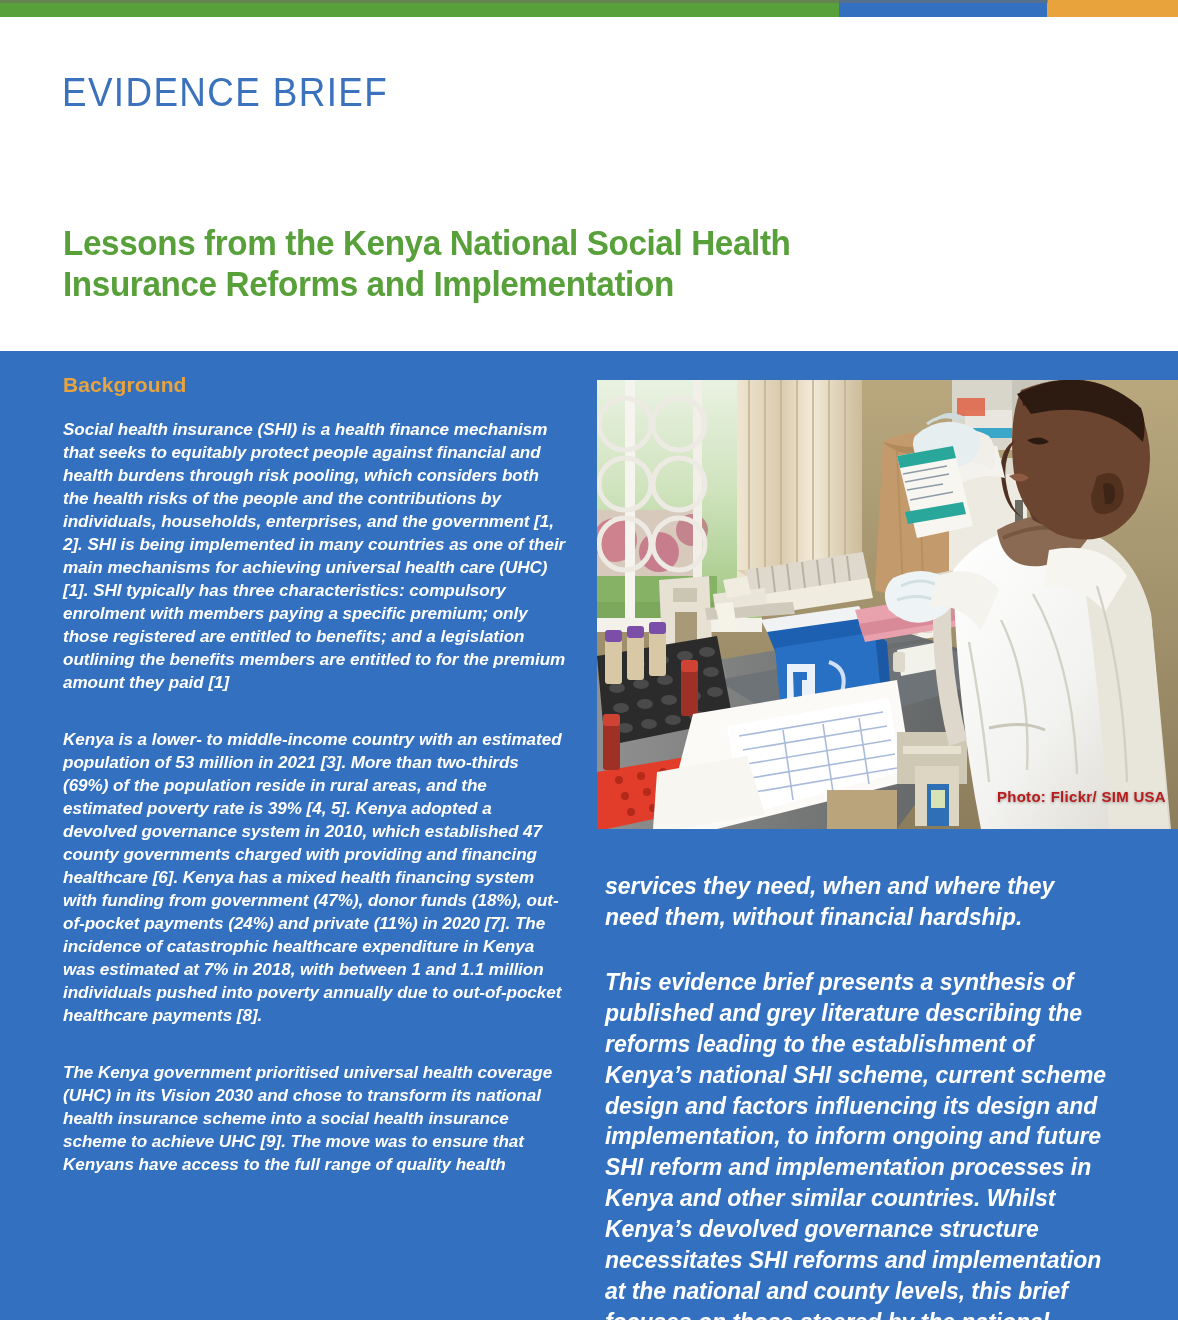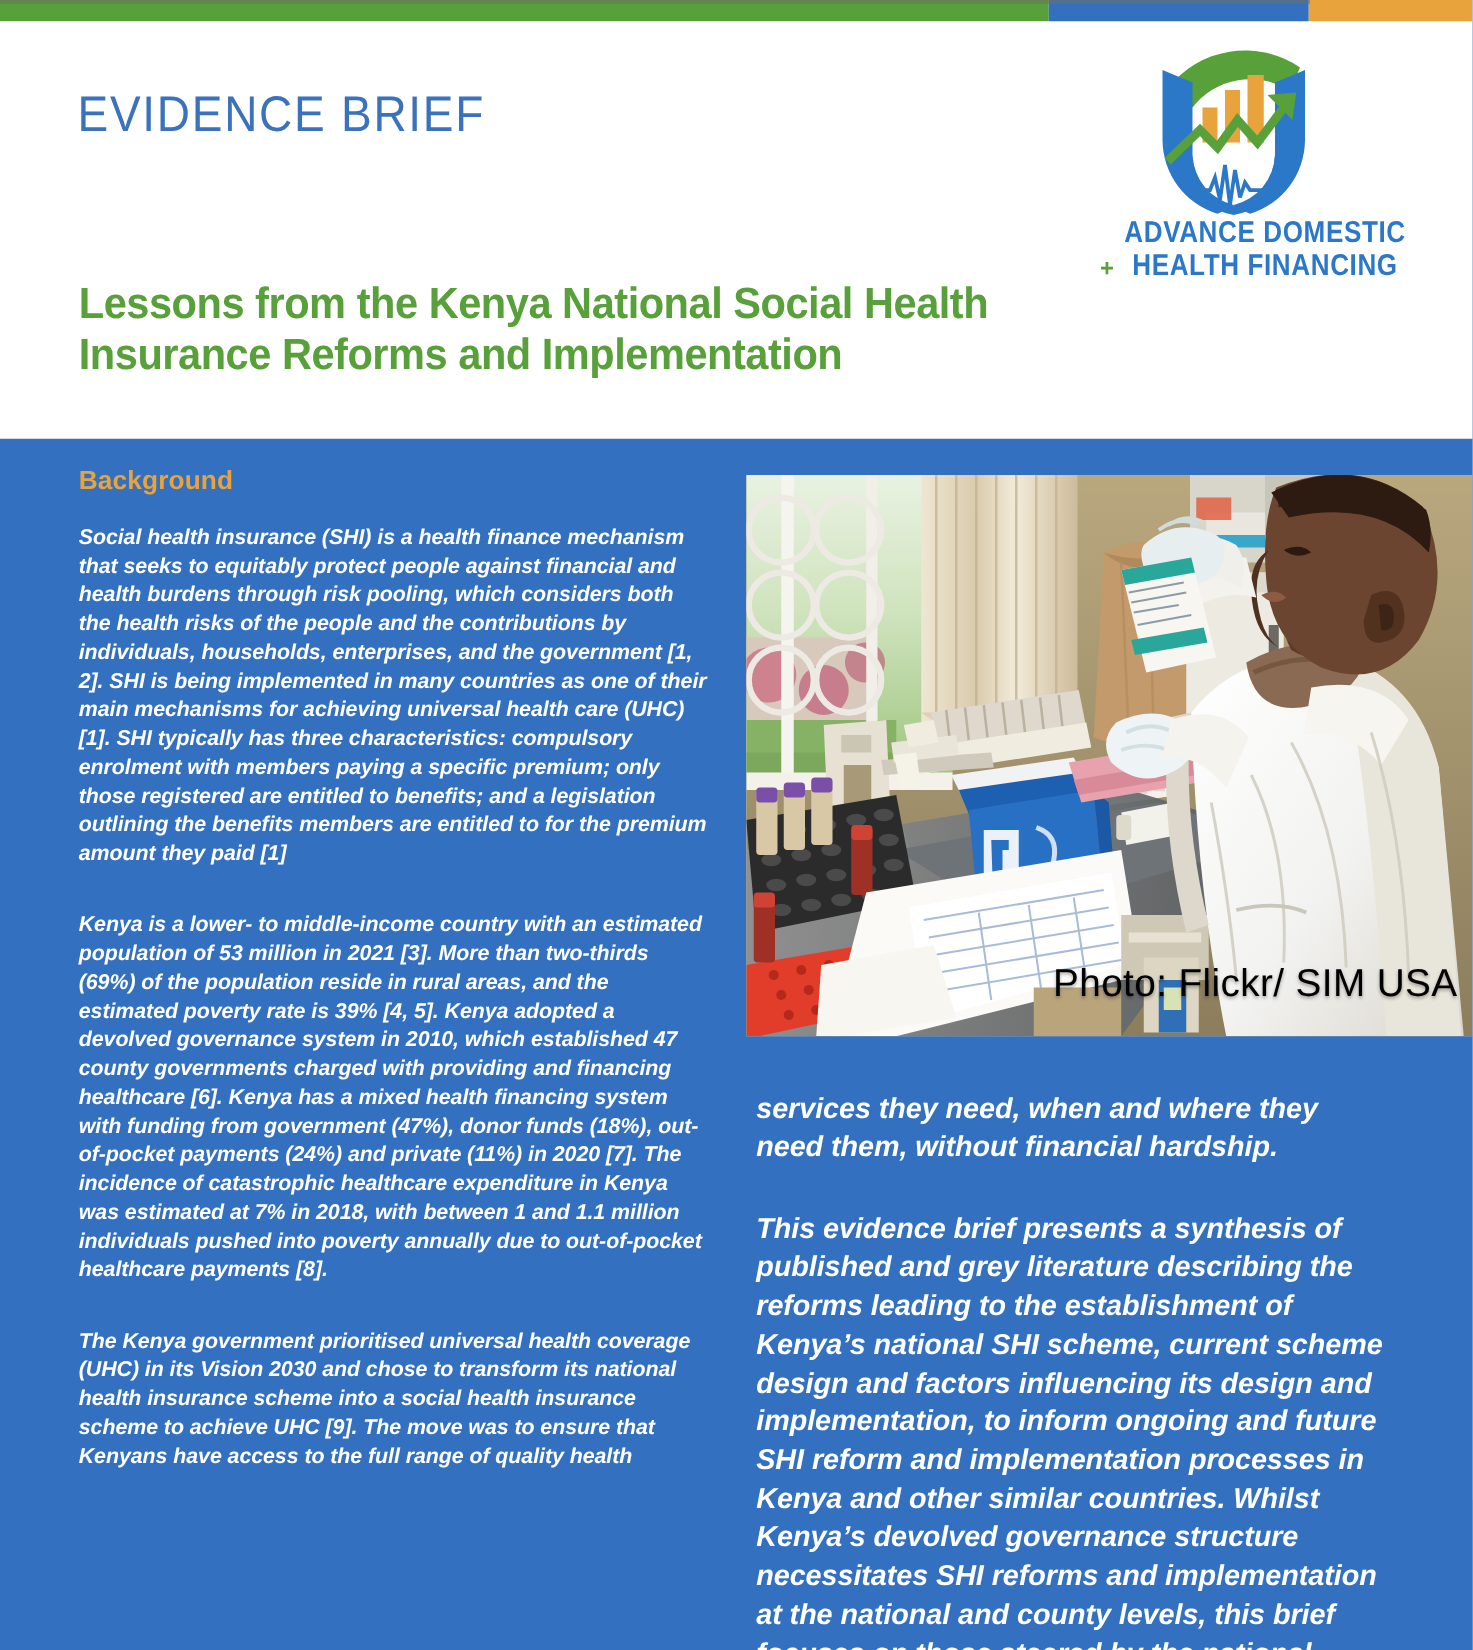--- a/index.html
+++ b/index.html
@@ -63,66 +63,40 @@
   .para{margin:0 0 34px 0;font-style:italic;}
   .para:last-child{margin-bottom:0;}
 
   
   .photo{
     position:absolute;left:597px;top:29px;width:581px;height:449px;
     overflow:hidden;background:#cdbfa4;
   }
   .photo-credit{
     position:absolute;right:12px;bottom:24px;
-    color:#000000;font-size:31px;font-weight:400;letter-spacing:.3px;
+    color:#b91c1c;font-size:15px;font-weight:700;letter-spacing:.3px;
     text-shadow:0 1px 3px rgba(0,0,0,.35);
     white-space:nowrap;
   }
   .photo svg{display:block;width:581px;height:449px;}
 </style>
 </head>
 <body>
 
 <div class="page">
 
   <div class="topbar">
     <div class="seg-green" style="width:71.2%"></div>
     <div class="seg-blue" style="width:17.7%"></div>
     <div class="seg-orange" style="width:11.1%"></div>
   </div>
   <div class="topbar-shadow"></div>
 
   <div class="kicker">EVIDENCE BRIEF</div>
 
-  <div class="logo">
-    <svg viewBox="0 0 300 205" width="300" height="205" xmlns="http://www.w3.org/2000/svg">
-
-      <path d="M72 47 A78 78 0 0 1 178 30 L170 49 A58 58 0 0 0 92 62 Z" fill="#57a03a"></path>
-
-      <path d="M68 32 L92 42 L92 100 A43 43 0 0 0 125 140 L125 140 L125 141 L112 147
-               A62 62 0 0 1 68 88 Z" fill="#2b78c8"></path>
-      <path d="M182 32 L182 88 A62 62 0 0 1 138 147 L125 141 L125 140
-               A43 43 0 0 0 158 100 L158 42 Z" fill="#2b78c8"></path>
-      <path d="M92 100 A43 43 0 0 0 125 141 A43 43 0 0 0 158 100 L158 118
-               A40 40 0 0 1 125 148 A40 40 0 0 1 92 118 Z" fill="#2b78c8"></path>
-
-      <rect x="100" y="62" width="12" height="28" fill="#e8a33d"></rect>
-      <rect x="118" y="48" width="12" height="42" fill="#e8a33d"></rect>
-      <rect x="136" y="36" width="13" height="54" fill="#e8a33d"></rect>
-
-      <path d="M72 105 L98 80 L112 94 L128 72 L144 90 L168 58" fill="none" stroke="#57a03a" stroke-width="7" stroke-linejoin="miter"></path>
-      <path d="M152 52 L175 50 L172 72 Z" fill="#57a03a"></path>
-
-      <path d="M97 128 L106 128 L110 118 L114 136 L118 108 L122 140 L126 112 L130 134 L134 122 L138 128 L152 128" fill="none" stroke="#2b78c8" stroke-width="3"></path>
-
-      <text x="150" y="170" text-anchor="middle" fill="#2b78c8" font-family="Liberation Sans, sans-serif" font-size="21.5" font-weight="bold" letter-spacing="0.5" transform="scale(0.97,1.12)" transform-origin="150 170">ADVANCE  DOMESTIC</text>
-      <text x="150" y="196" text-anchor="middle" fill="#2b78c8" font-family="Liberation Sans, sans-serif" font-size="21.5" font-weight="bold" letter-spacing="0.5" transform="scale(0.97,1.12)" transform-origin="150 196">HEALTH  FINANCING</text>
-      <text x="18" y="197" fill="#57a03a" font-family="Liberation Sans, sans-serif" font-size="19" font-weight="bold">+</text>
-    </svg>
-  </div>
 
   <div class="doc-title">
     <span class="l1">Lessons from the Kenya National Social Health</span>
     <span class="l2">Insurance Reforms and Implementation</span>
   </div>
 
   <div class="blue-body">
 
     <div class="section-head">Background</div>
 

